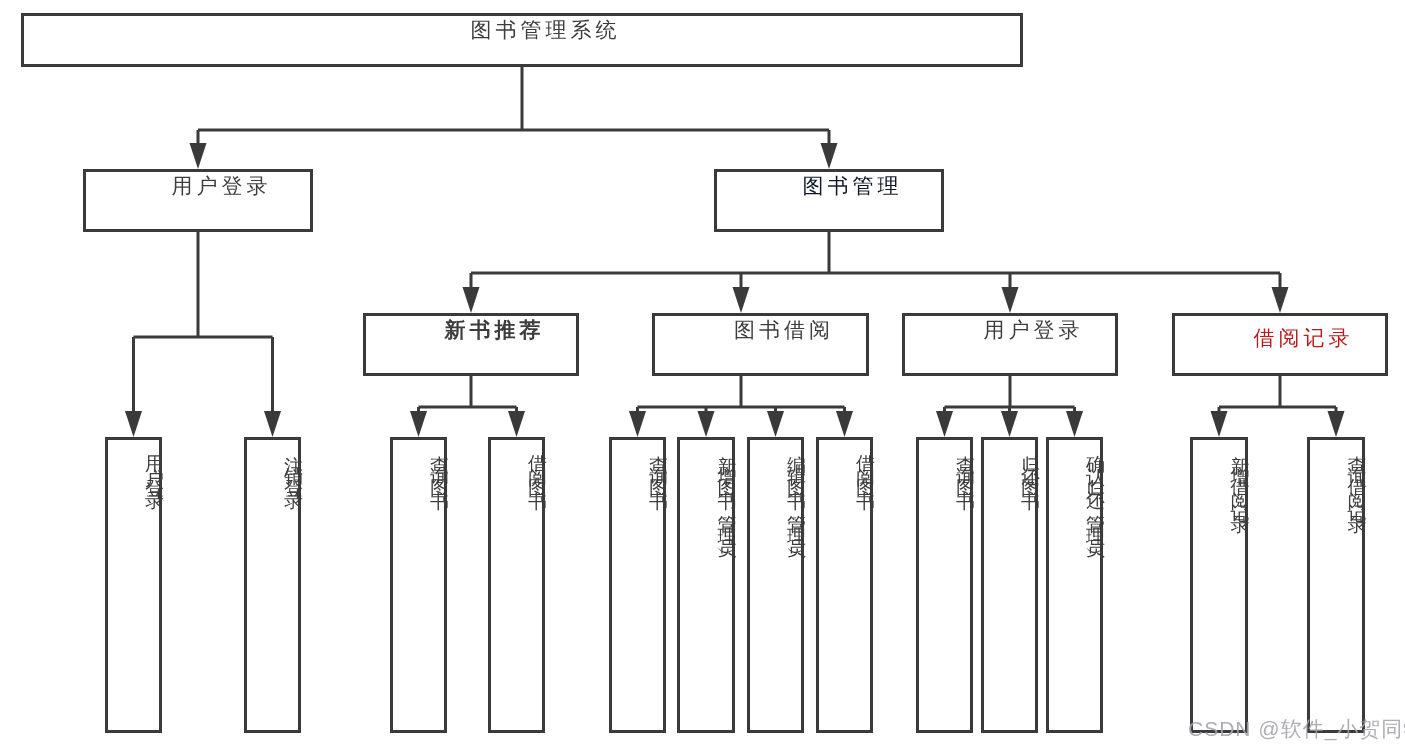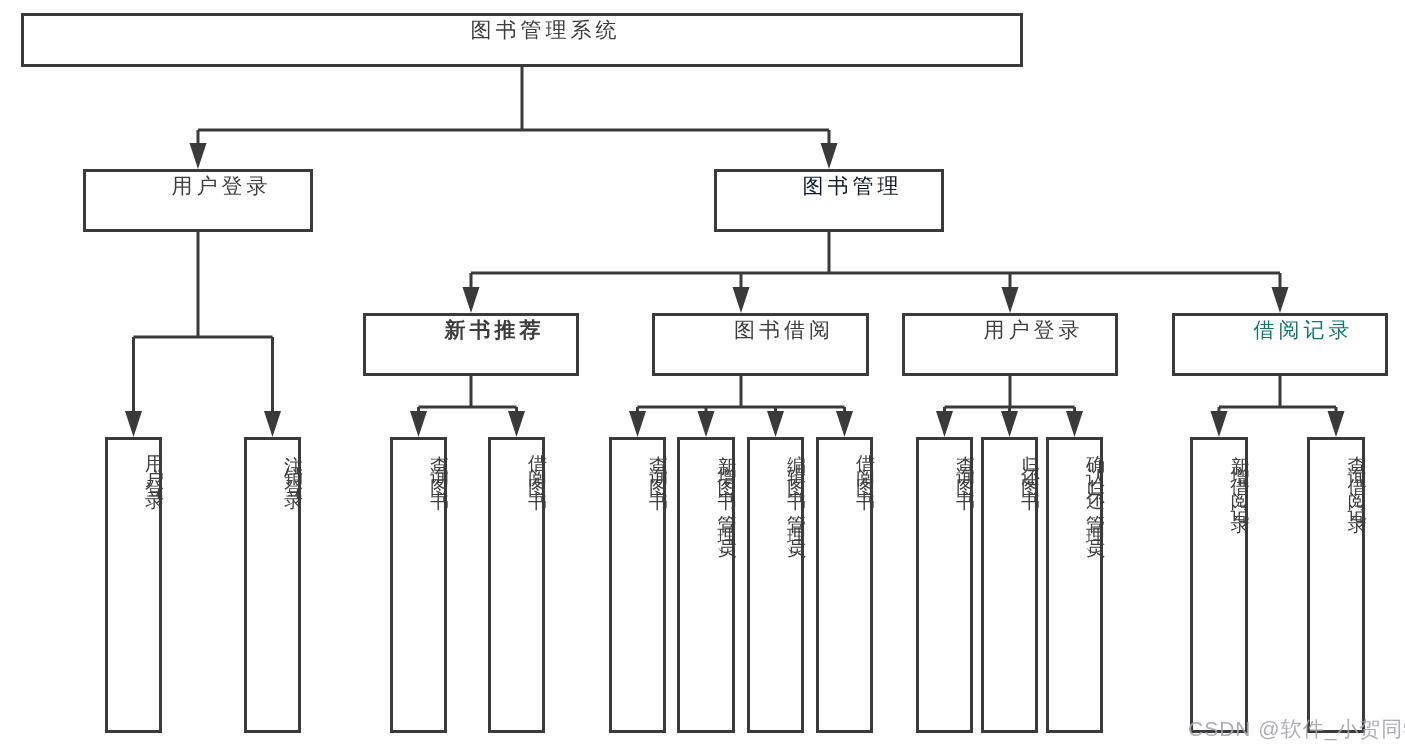--- a/index.html
+++ b/index.html
@@ -104,21 +104,21 @@
     <div class="node" style="left: 363px; top: 313px; width: 216px; height: 63px; border-color: rgb(58, 58, 58); font-weight: bold;">
       <span class="lbl" style="color: rgb(61, 61, 61);">新书推荐</span>
     </div>
     <div class="node" style="left: 652px; top: 313px; width: 217px; height: 63px; border-color: rgb(58, 58, 58);">
       <span class="lbl" style="color: rgb(61, 61, 61);">图书借阅</span>
     </div>
     <div class="node" style="left: 902px; top: 313px; width: 216px; height: 63px; border-color: rgb(58, 58, 58);">
       <span class="lbl" style="color: rgb(61, 61, 61);">用户登录</span>
     </div>
     <div class="node" style="left: 1172px; top: 313px; width: 216px; height: 63px; border-color: rgb(58, 58, 58);">
-      <span class="lbl" style="color: #0f766e;">借阅记录</span>
+      <span class="lbl" style="color: #b91c1c; margin-top: 8px;">借阅记录</span>
     </div>
     <div class="node vertical" style="left: 105px; top: 437px; width: 57px; height: 296px; border-color: rgb(58, 58, 58);">
       <span class="lbl" style="color: rgb(61, 61, 61);">用户登录</span>
     </div>
     <div class="node vertical" style="left: 244px; top: 437px; width: 57px; height: 296px; border-color: rgb(58, 58, 58);">
       <span class="lbl" style="color: rgb(61, 61, 61);">注销登录</span>
     </div>
     <div class="node vertical" style="left: 390px; top: 437px; width: 57px; height: 296px; border-color: rgb(58, 58, 58);">
       <span class="lbl" style="color: rgb(61, 61, 61);">查询图书</span>
     </div>

